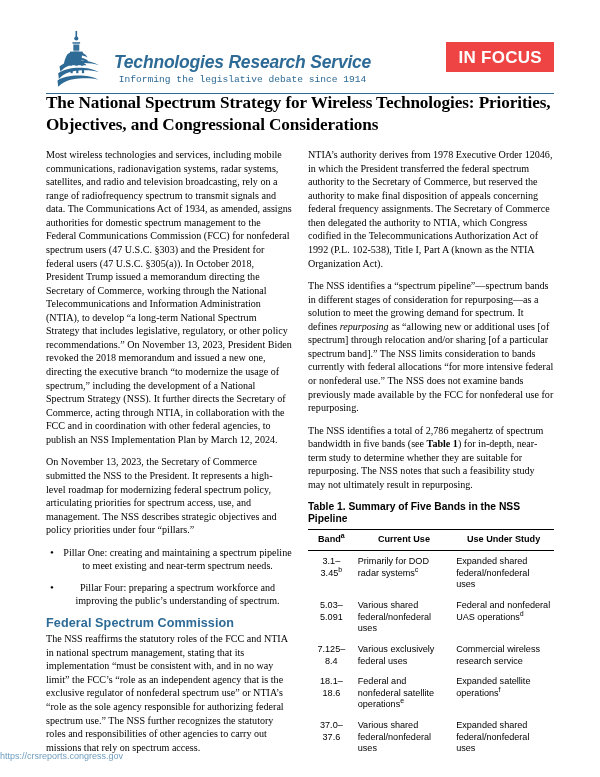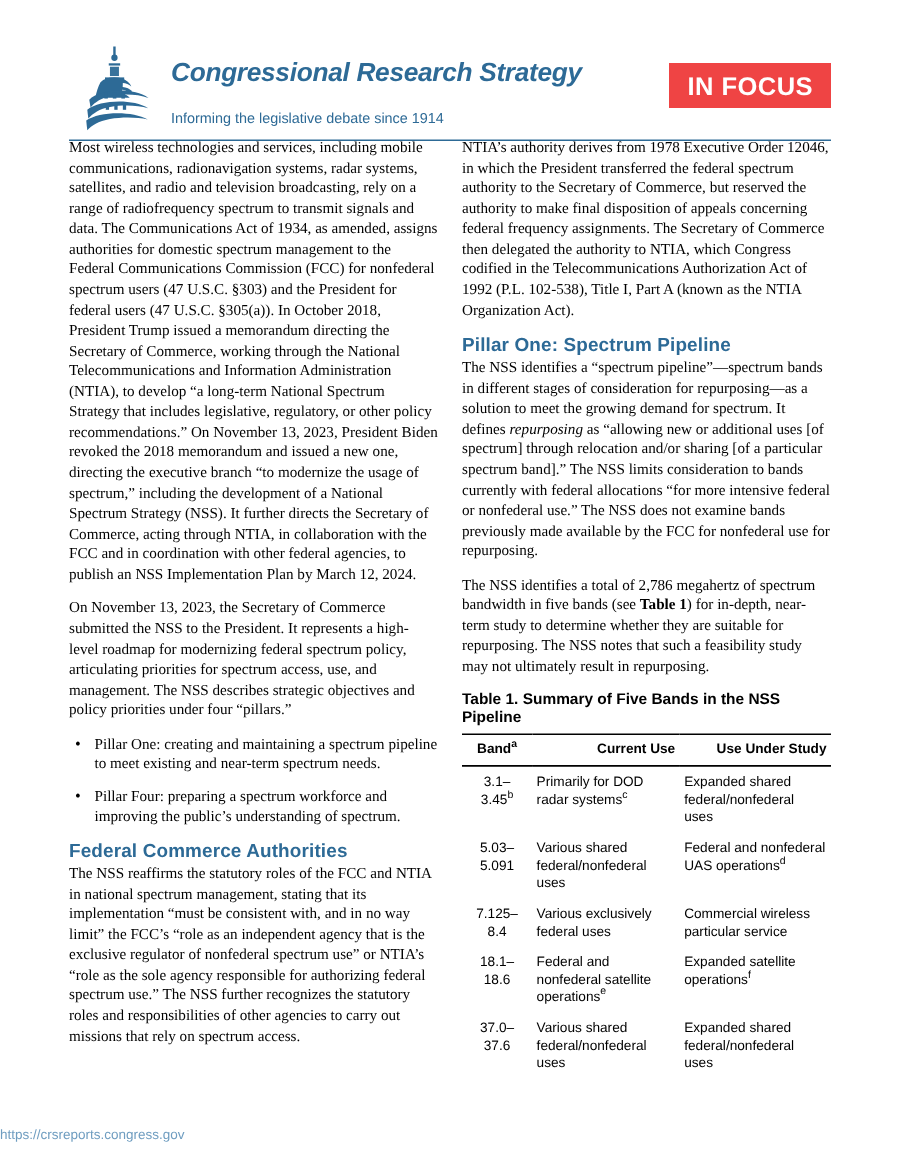--- a/index.html
+++ b/index.html
@@ -43,26 +43,27 @@
     font-family: "Liberation Sans", sans-serif;
     font-style: italic;
     font-weight: bold;
     font-size: 17.5px;
     letter-spacing: -0.2px;
     color: #2d6a96;
     line-height: 1.05;
     white-space: nowrap;
   }
   .tagline {
-    font-family: Liberation Sans, sans-serif;
+    font-family: Liberation Mono, monospace;
     font-size: 9.6px;
     color: #2d6a96;
     line-height: 1.2;
-    margin-top: 16px;
+    margin-top: 2px;
     white-space: nowrap;
+    text-align: center;
   }
   .infocus-badge {
     position: absolute;
     right: 0;
     top: 12px;
     background: #ef4444;
     color: #ffffff;
     font-family: "Liberation Sans", sans-serif;
     font-weight: bold;
     font-size: 17px;
@@ -102,21 +103,21 @@
     align-items: flex-start;
   }
   .col { width: 246px; }
 
   p.body {
     font-size: 10.1px;
     line-height: 1.345;
     margin: 0 0 9px 0;
     text-align: left;
   }
-  .bullets { margin: 0 0 8px 0; padding: 0; list-style: none; }
+  .bullets { margin: 0 0 8px 0; padding: 0; list-style: none; text-align: center; }
   .bullets li {
     font-size: 10.1px;
     line-height: 1.345;
     margin-bottom: 8px;
     padding-left: 17px;
     position: relative;
   }
   .bullets li::before {
     content: "\2022";
     position: absolute;
@@ -145,21 +146,21 @@
     line-height: 1.25;
   }
   table.nss {
     width: 100%;
     border-collapse: collapse;
     font-family: "Liberation Sans", sans-serif;
     font-size: 9.1px;
   }
   table.nss thead th {
     font-weight: bold;
-    text-align: right;
+    text-align: center;
     padding: 4px 3px 5px 3px;
     border-top: 1.3px solid #000;
     border-bottom: 1px solid #000;
     line-height: 1.2;
     vertical-align: bottom;
   }
   table.nss thead th.c-band { text-align: center; width: 19%; }
   table.nss thead th.c-cur  { width: 40%; }
   table.nss thead th.c-use  { width: 41%; }
   table.nss tbody td {
@@ -205,46 +206,46 @@
             <rect x="23.5" y="31.5" width="2.4" height="4.2"></rect>
             <rect x="29.2" y="31.5" width="2.4" height="4.2"></rect>
             <rect x="34.9" y="31.5" width="2.4" height="4.2"></rect>
             <rect x="24.5" y="39.8" width="2.2" height="3.4"></rect>
             <rect x="30.2" y="39.8" width="2.2" height="3.4"></rect>
             <rect x="35.9" y="39.8" width="2.2" height="3.4"></rect>
           </g>
         </svg>
       </span>
       <div class="wordmark-block">
-        <div class="wordmark">Congressional Research Strategy</div>
+        <div class="wordmark">Technologies Research Service</div>
         <div class="tagline">Informing the legislative debate since 1914</div>
       </div>
     </div>
     <div class="infocus-badge">IN FOCUS</div>
     <div class="masthead-rule"></div>
   </div>
 
+  <h1 class="doc-title">The National Spectrum Strategy for Wireless Technologies: Priorities, Objectives, and Congressional Considerations</h1>
 
   <div class="columns">
 
     <div class="col">
       <p class="body">Most wireless technologies and services, including mobile communications, radionavigation systems, radar systems, satellites, and radio and television broadcasting, rely on a range of radiofrequency spectrum to transmit signals and data. The Communications Act of 1934, as amended, assigns authorities for domestic spectrum management to the Federal Communications Commission (FCC) for nonfederal spectrum users (47 U.S.C. §303) and the President for federal users (47 U.S.C. §305(a)). In October 2018, President Trump issued a memorandum directing the Secretary of Commerce, working through the National Telecommunications and Information Administration (NTIA), to develop “a long-term National Spectrum Strategy that includes legislative, regulatory, or other policy recommendations.” On November 13, 2023, President Biden revoked the 2018 memorandum and issued a new one, directing the executive branch “to modernize the usage of spectrum,” including the development of a National Spectrum Strategy (NSS). It further directs the Secretary of Commerce, acting through NTIA, in collaboration with the FCC and in coordination with other federal agencies, to publish an NSS Implementation Plan by March 12, 2024.</p>
       <p class="body">On November 13, 2023, the Secretary of Commerce submitted the NSS to the President. It represents a high-level roadmap for modernizing federal spectrum policy, articulating priorities for spectrum access, use, and management. The NSS describes strategic objectives and policy priorities under four “pillars.”</p>
       <ul class="bullets">
         <li>Pillar One: creating and maintaining a spectrum pipeline to meet existing and near-term spectrum needs.</li>
         <li>Pillar Four: preparing a spectrum workforce and improving the public’s understanding of spectrum.</li>
       </ul>
-      <h2 class="section">Federal Commerce Authorities</h2>
+      <h2 class="section">Federal Spectrum Commission</h2>
       <p class="body">The NSS reaffirms the statutory roles of the FCC and NTIA in national spectrum management, stating that its implementation “must be consistent with, and in no way limit” the FCC’s “role as an independent agency that is the exclusive regulator of nonfederal spectrum use” or NTIA’s “role as the sole agency responsible for authorizing federal spectrum use.” The NSS further recognizes the statutory roles and responsibilities of other agencies to carry out missions that rely on spectrum access.</p>
     </div>
 
     <div class="col">
       <p class="body">NTIA’s authority derives from 1978 Executive Order 12046, in which the President transferred the federal spectrum authority to the Secretary of Commerce, but reserved the authority to make final disposition of appeals concerning federal frequency assignments. The Secretary of Commerce then delegated the authority to NTIA, which Congress codified in the Telecommunications Authorization Act of 1992 (P.L. 102-538), Title I, Part A (known as the NTIA Organization Act).</p>
 
-      <h2 class="section">Pillar One: Spectrum Pipeline</h2>
 
       <p class="body"><span>The NSS identifies a “spectrum pipeline”—spectrum bands in different stages of consideration for repurposing—as a solution to meet the growing demand for spectrum. It defines </span><span class="italic">repurposing</span><span> as “allowing new or additional uses [of spectrum] through relocation and/or sharing [of a particular spectrum band].” The NSS limits consideration to bands currently with federal allocations “for more intensive federal or nonfederal use.” The NSS does not examine bands previously made available by the FCC for nonfederal use for repurposing.</span></p>
 
       <p class="body"><span>The NSS identifies a total of 2,786 megahertz of spectrum bandwidth in five bands (see </span><span class="bold">Table 1</span><span>) for in-depth, near-term study to determine whether they are suitable for repurposing. The NSS notes that such a feasibility study may not ultimately result in repurposing.</span></p>
 
       <div class="table-caption">Table 1. Summary of Five Bands in the NSS Pipeline</div>
 
       <table class="nss">
         <thead>
           <tr>
@@ -263,21 +264,21 @@
           <tr>
             <td class="band"><span>5.03–
 5.091</span><sup></sup></td>
             <td><span>Various shared federal/nonfederal uses</span><sup></sup></td>
             <td><span>Federal and nonfederal UAS operations</span><sup>d</sup></td>
           </tr>
           <tr>
             <td class="band"><span>7.125–
 8.4</span><sup></sup></td>
             <td><span>Various exclusively federal uses</span><sup></sup></td>
-            <td><span>Commercial wireless particular service</span><sup></sup></td>
+            <td><span>Commercial wireless research service</span><sup></sup></td>
           </tr>
           <tr>
             <td class="band"><span>18.1–
 18.6</span><sup></sup></td>
             <td><span>Federal and nonfederal satellite operations</span><sup>e</sup></td>
             <td><span>Expanded satellite operations</span><sup>f</sup></td>
           </tr>
           <tr>
             <td class="band"><span>37.0–
 37.6</span><sup></sup></td>

